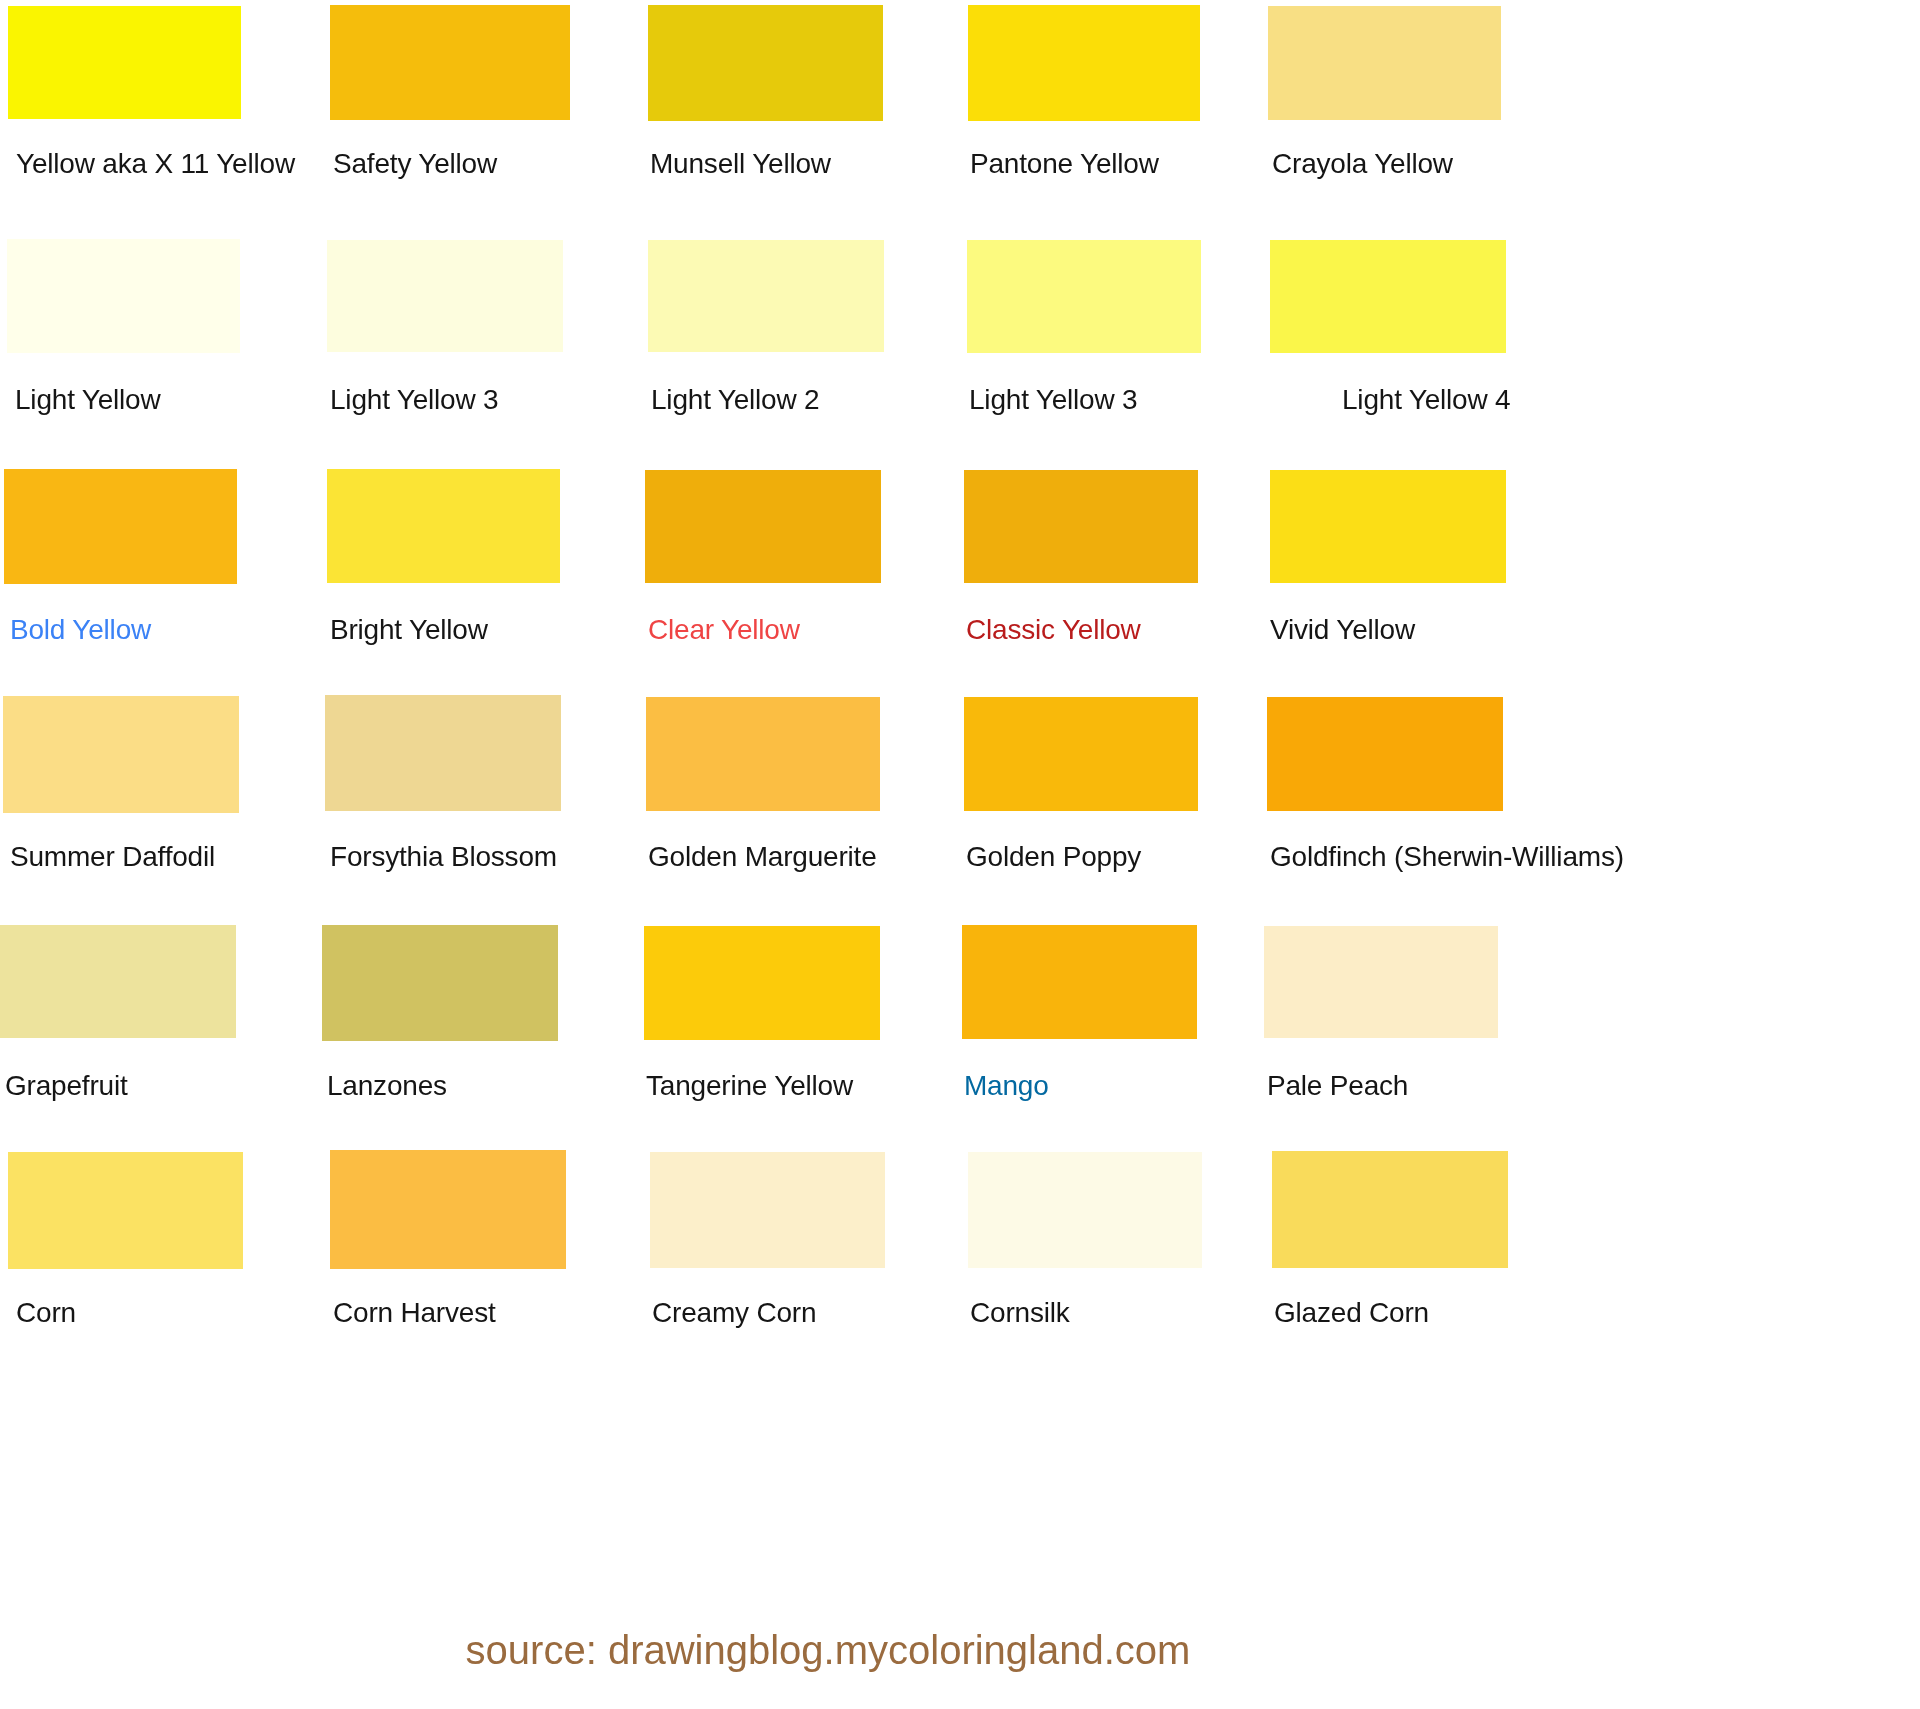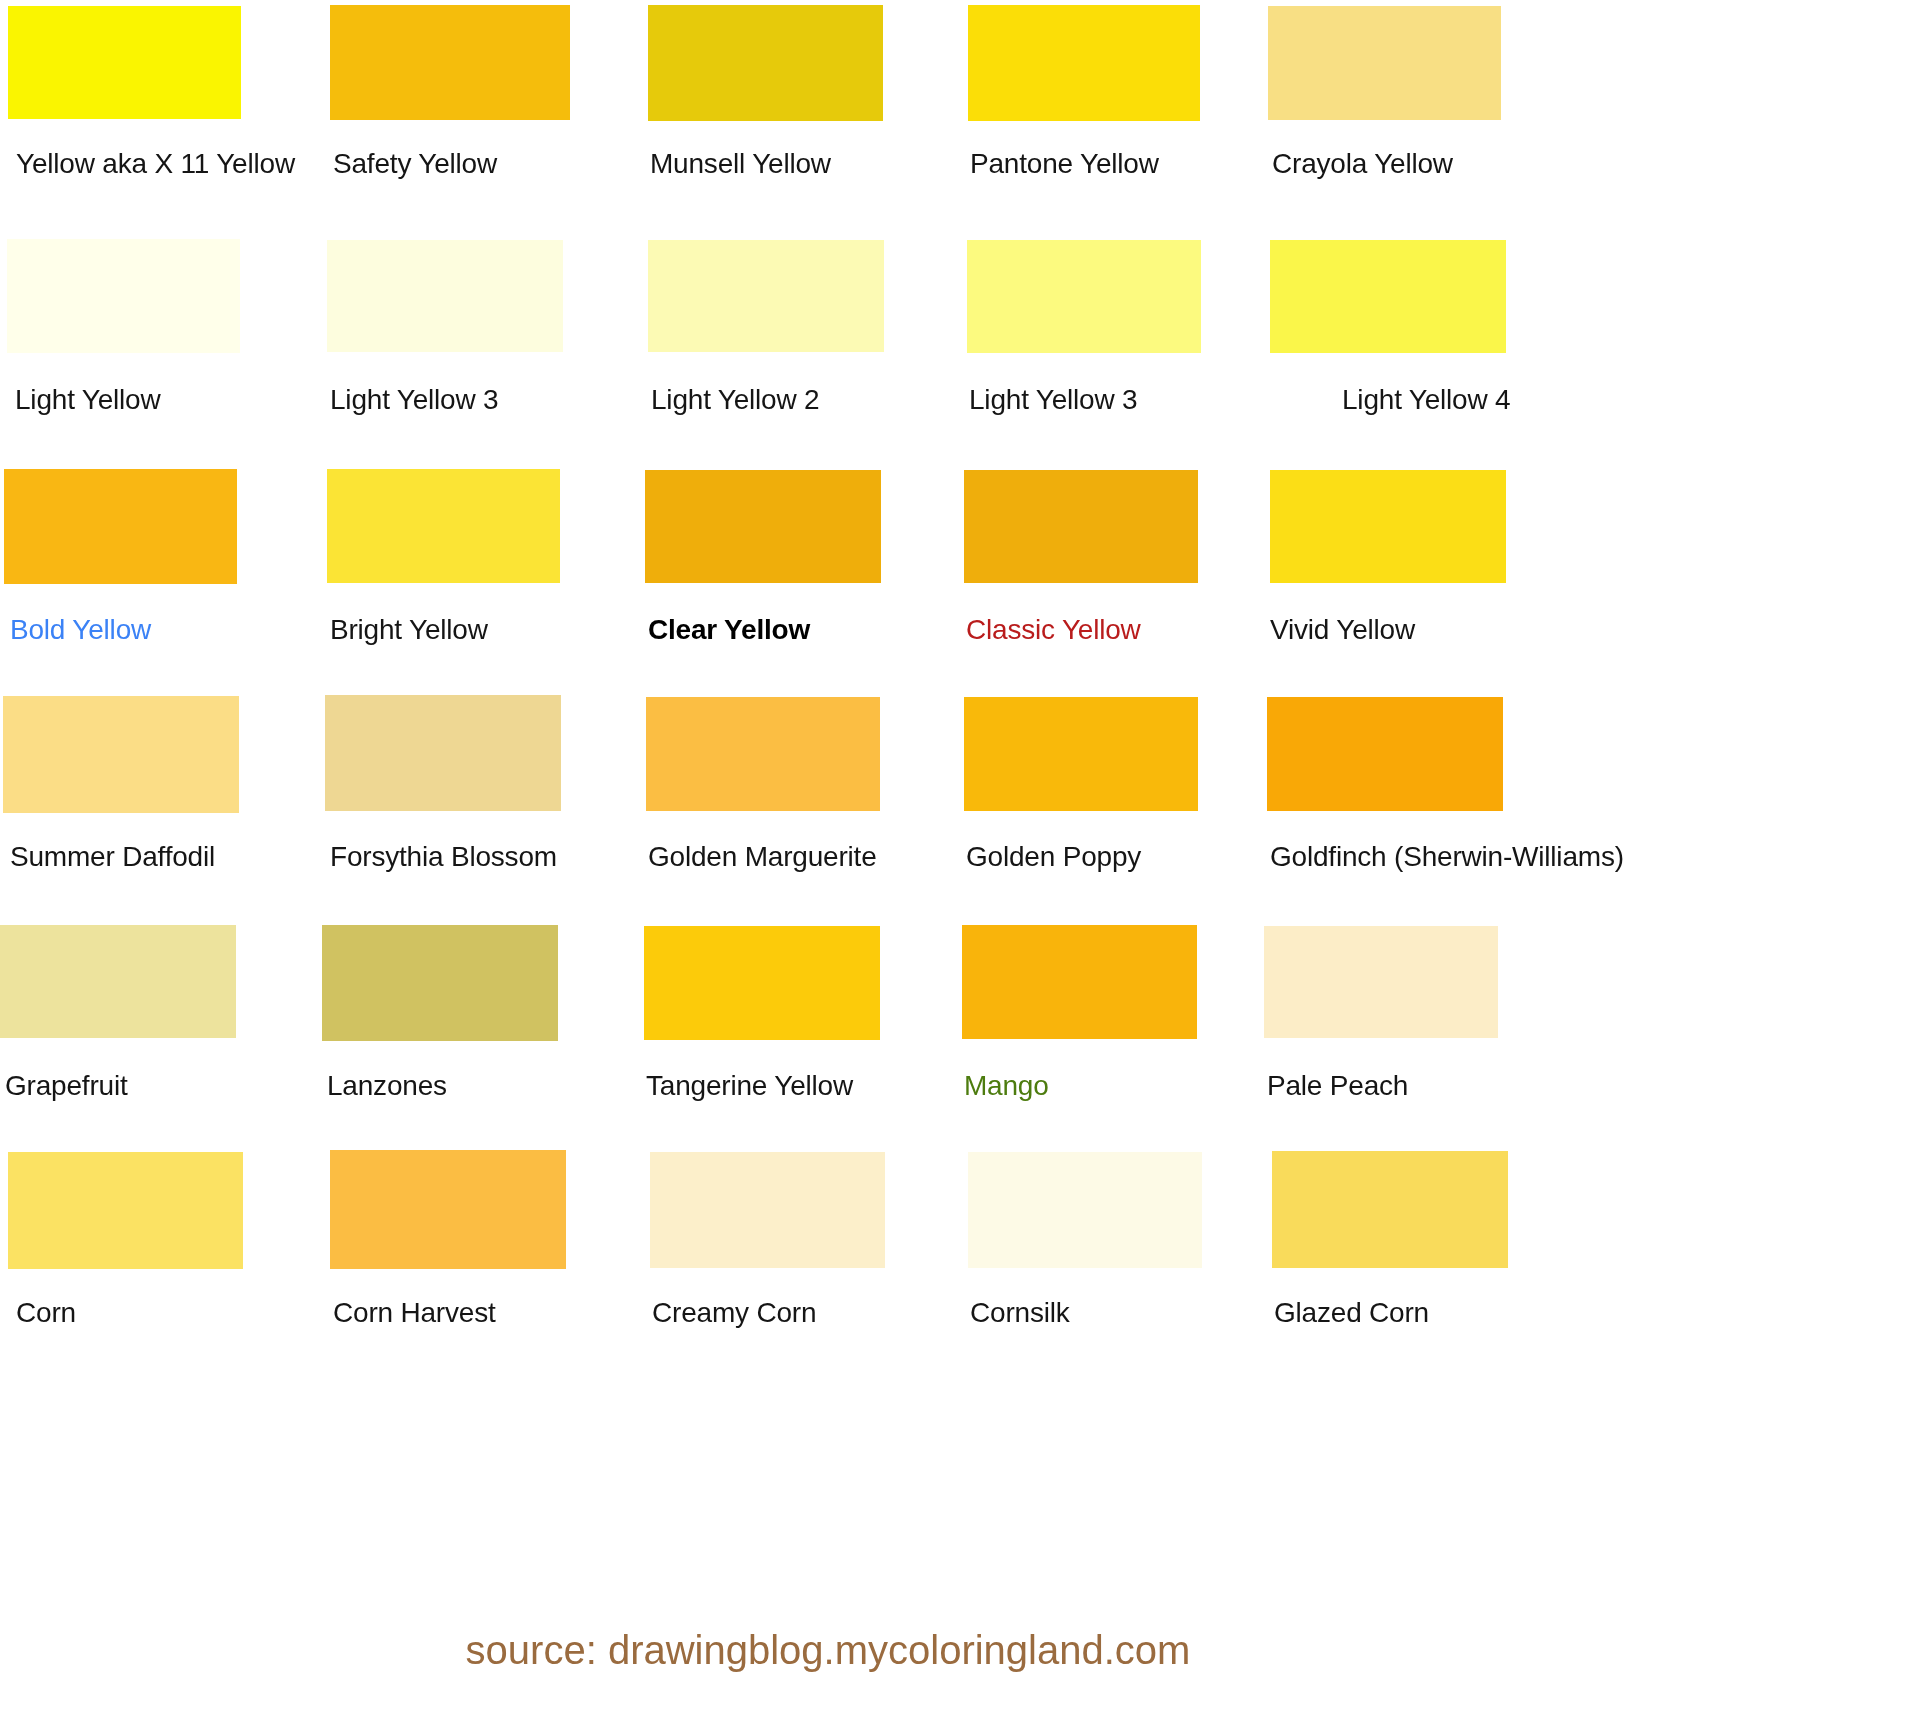--- a/index.html
+++ b/index.html
@@ -82,21 +82,21 @@
       <div class="cell-label" style="left: 651px; top: 384px; color: rgb(21, 21, 21);">Light Yellow 2</div>
       <div class="swatch" title="Light Yellow 3 #FCFA7F" style="left: 967px; top: 240px; width: 234px; height: 113px; background: rgb(252, 250, 127);"></div>
       <div class="cell-label" style="left: 969px; top: 384px; color: rgb(21, 21, 21);">Light Yellow 3</div>
       <div class="swatch" title="Light Yellow 4 #FAF64A" style="left: 1270px; top: 240px; width: 236px; height: 113px; background: rgb(250, 246, 74);"></div>
       <div class="cell-label" style="left: 1342px; top: 384px; color: rgb(21, 21, 21);">Light Yellow 4</div>
       <div class="swatch" title="Bold Yellow #F9B713" style="left: 4px; top: 469px; width: 233px; height: 115px; background: rgb(249, 183, 19);"></div>
       <div class="cell-label" style="left: 10px; top: 614px; color: #3b82f6;">Bold Yellow</div>
       <div class="swatch" title="Bright Yellow #FBE435" style="left: 327px; top: 469px; width: 233px; height: 114px; background: rgb(251, 228, 53);"></div>
       <div class="cell-label" style="left: 330px; top: 614px; color: rgb(21, 21, 21);">Bright Yellow</div>
       <div class="swatch" title="Clear Yellow #EFAE0B" style="left: 645px; top: 470px; width: 236px; height: 113px; background: rgb(239, 174, 11);"></div>
-      <div class="cell-label" style="left: 648px; top: 614px; color: #000000; font-weight: bold;">Clear Yellow</div>
+      <div class="cell-label" style="left: 648px; top: 614px; color: #ef4444;">Clear Yellow</div>
       <div class="swatch" title="Classic Yellow #EFAE0C" style="left: 964px; top: 470px; width: 234px; height: 113px; background: rgb(239, 174, 12);"></div>
       <div class="cell-label" style="left: 966px; top: 614px; color: #b91c1c;">Classic Yellow</div>
       <div class="swatch" title="Vivid Yellow #FBDE16" style="left: 1270px; top: 470px; width: 236px; height: 113px; background: rgb(251, 222, 22);"></div>
       <div class="cell-label" style="left: 1270px; top: 614px; color: rgb(21, 21, 21);">Vivid Yellow</div>
       <div class="swatch" title="Summer Daffodil #FBDD86" style="left: 3px; top: 696px; width: 236px; height: 117px; background: rgb(251, 221, 134);"></div>
       <div class="cell-label" style="left: 10px; top: 841px; color: rgb(21, 21, 21);">Summer Daffodil</div>
       <div class="swatch" title="Forsythia Blossom #EED793" style="left: 325px; top: 695px; width: 236px; height: 116px; background: rgb(238, 215, 147);"></div>
       <div class="cell-label" style="left: 330px; top: 841px; color: rgb(21, 21, 21);">Forsythia Blossom</div>
       <div class="swatch" title="Golden Marguerite #FBBE43" style="left: 646px; top: 697px; width: 234px; height: 114px; background: rgb(251, 190, 67);"></div>
       <div class="cell-label" style="left: 648px; top: 841px; color: rgb(21, 21, 21);">Golden Marguerite</div>
@@ -104,21 +104,21 @@
       <div class="cell-label" style="left: 966px; top: 841px; color: rgb(21, 21, 21);">Golden Poppy</div>
       <div class="swatch" title="Goldfinch (Sherwin-Williams) #F9A806" style="left: 1267px; top: 697px; width: 236px; height: 114px; background: rgb(249, 168, 6);"></div>
       <div class="cell-label" style="left: 1270px; top: 841px; color: rgb(21, 21, 21);">Goldfinch (Sherwin-Williams)</div>
       <div class="swatch" title="Grapefruit #EDE39D" style="left: 0px; top: 925px; width: 236px; height: 113px; background: rgb(237, 227, 157);"></div>
       <div class="cell-label" style="left: 5px; top: 1070px; color: rgb(21, 21, 21);">Grapefruit</div>
       <div class="swatch" title="Lanzones #D0C261" style="left: 322px; top: 925px; width: 236px; height: 116px; background: rgb(208, 194, 97);"></div>
       <div class="cell-label" style="left: 327px; top: 1070px; color: rgb(21, 21, 21);">Lanzones</div>
       <div class="swatch" title="Tangerine Yellow #FCCB0A" style="left: 644px; top: 926px; width: 236px; height: 114px; background: rgb(252, 203, 10);"></div>
       <div class="cell-label" style="left: 646px; top: 1070px; color: rgb(21, 21, 21);">Tangerine Yellow</div>
       <div class="swatch" title="Mango #F9B40B" style="left: 962px; top: 925px; width: 235px; height: 114px; background: rgb(249, 180, 11);"></div>
-      <div class="cell-label" style="left: 964px; top: 1070px; color: #4d7c0f;">Mango</div>
+      <div class="cell-label" style="left: 964px; top: 1070px; color: #0369a1;">Mango</div>
       <div class="swatch" title="Pale Peach #FCEDC7" style="left: 1264px; top: 926px; width: 234px; height: 112px; background: rgb(252, 237, 199);"></div>
       <div class="cell-label" style="left: 1267px; top: 1070px; color: rgb(21, 21, 21);">Pale Peach</div>
       <div class="swatch" title="Corn #FBE263" style="left: 8px; top: 1152px; width: 235px; height: 117px; background: rgb(251, 226, 99);"></div>
       <div class="cell-label" style="left: 16px; top: 1297px; color: rgb(21, 21, 21);">Corn</div>
       <div class="swatch" title="Corn Harvest #FBBD43" style="left: 330px; top: 1150px; width: 236px; height: 119px; background: rgb(251, 189, 67);"></div>
       <div class="cell-label" style="left: 333px; top: 1297px; color: rgb(21, 21, 21);">Corn Harvest</div>
       <div class="swatch" title="Creamy Corn #FCEFCA" style="left: 650px; top: 1152px; width: 235px; height: 116px; background: rgb(252, 239, 202);"></div>
       <div class="cell-label" style="left: 652px; top: 1297px; color: rgb(21, 21, 21);">Creamy Corn</div>
       <div class="swatch" title="Cornsilk #FDFAE6" style="left: 968px; top: 1152px; width: 234px; height: 116px; background: rgb(253, 250, 230);"></div>
       <div class="cell-label" style="left: 970px; top: 1297px; color: rgb(21, 21, 21);">Cornsilk</div>

